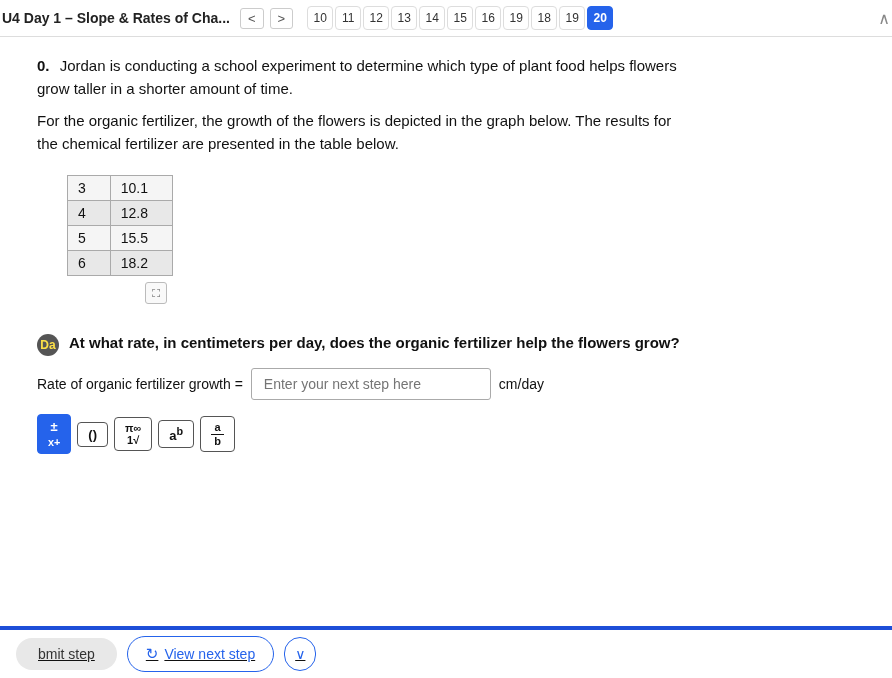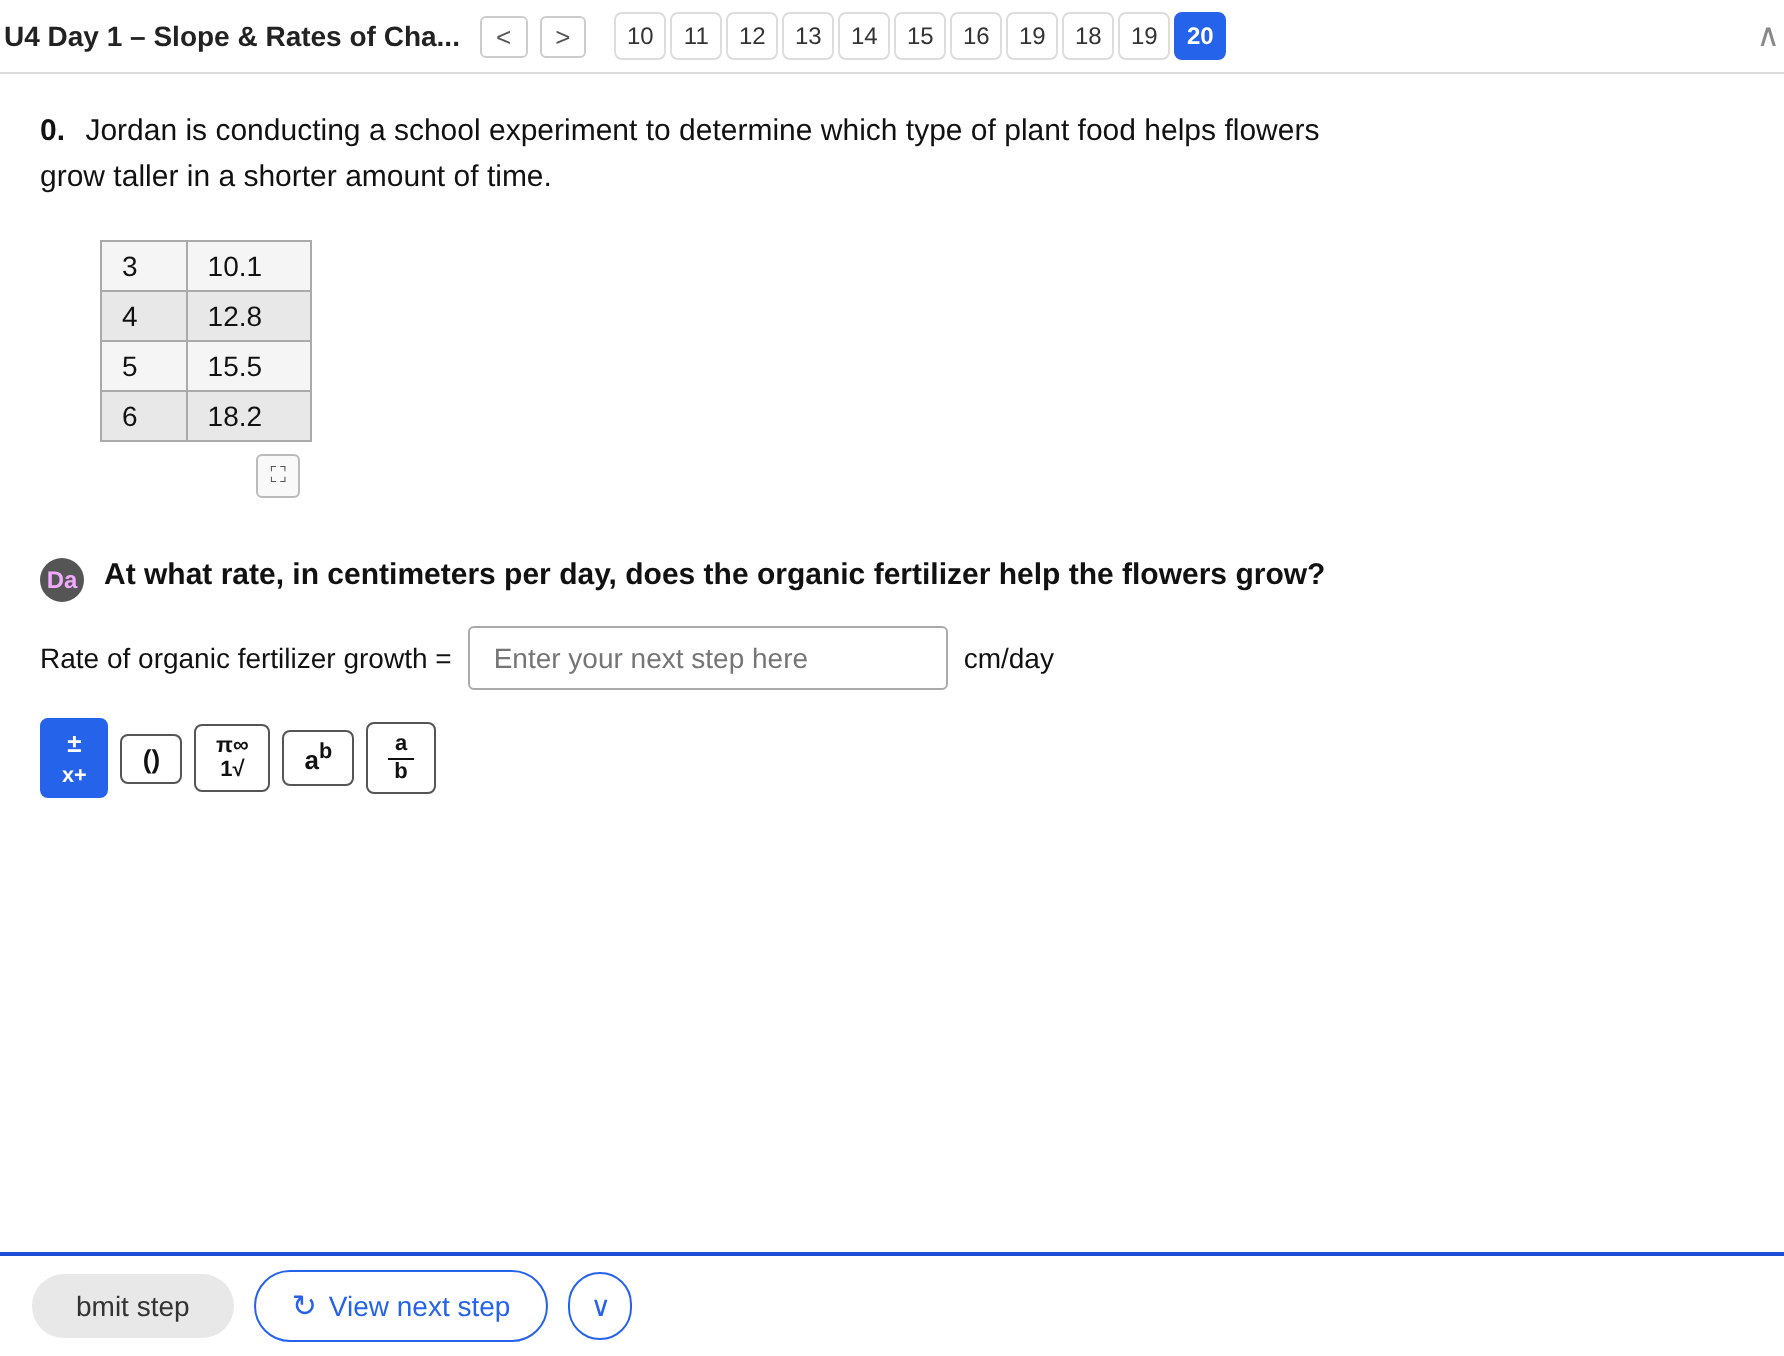--- a/index.html
+++ b/index.html
@@ -64,21 +64,21 @@
     }
     .header-chevron-up {
       margin-left: auto;
       font-size: 16px;
       color: #888;
       cursor: pointer;
     }
 
     
     .main {
-      padding: 18px 24px 0 20px;
+      padding: 18px 24px 0 37px;
     }
 
     .problem-num {
       font-weight: bold;
       font-size: 15px;
       margin-right: 6px;
       color: #111;
     }
 
     .problem-text {
@@ -131,21 +131,21 @@
     }
 
     
     .question-section {
       margin-top: 10px;
       padding: 10px 0 0 0;
     }
     .question-prefix {
       display: inline-block;
       background: #555;
-      color: #f0abfc;
+      color: #fde047;
       border-radius: 50%;
       width: 22px;
       height: 22px;
       text-align: center;
       line-height: 22px;
       font-size: 12px;
       font-weight: bold;
       margin-right: 4px;
     }
 
@@ -202,25 +202,26 @@
     }
 
     
     .footer {
       position: fixed;
       bottom: 0;
       left: 0;
       width: 892px;
       height: 52px;
       background: #fff;
-      border-top: 2px solid #1d4ed8;
+      border-top: 4px solid #1d4ed8;
       display: flex;
       align-items: center;
       padding: 0 16px;
       gap: 10px;
+      text-decoration: underline;
     }
     .submit-btn {
       background: #e8e8e8;
       border: none;
       border-radius: 20px;
       padding: 8px 22px;
       font-size: 14px;
       cursor: pointer;
       color: #333;
     }
@@ -275,20 +276,24 @@
 
 <div class="main">
 
   
   <div class="problem-text">
     <span class="problem-num">0.</span>
     <span>Jordan is conducting a school experiment to determine which type of plant food helps flowers</span><br>
     <span>grow taller in a shorter amount of time.</span>
   </div>
 
+  <div class="problem-text">
+    <span>For the organic fertilizer, the growth of the flowers is depicted in the graph below. The results for</span><br>
+    <span>the chemical fertilizer are presented in the table below.</span>
+  </div>
 
   
   <div class="table-wrapper">
     <table class="data-table">
       <tbody id="table-body">
       <tr>
             <td>3</td>
             <td>10.1</td>
           </tr>
           <tr>

